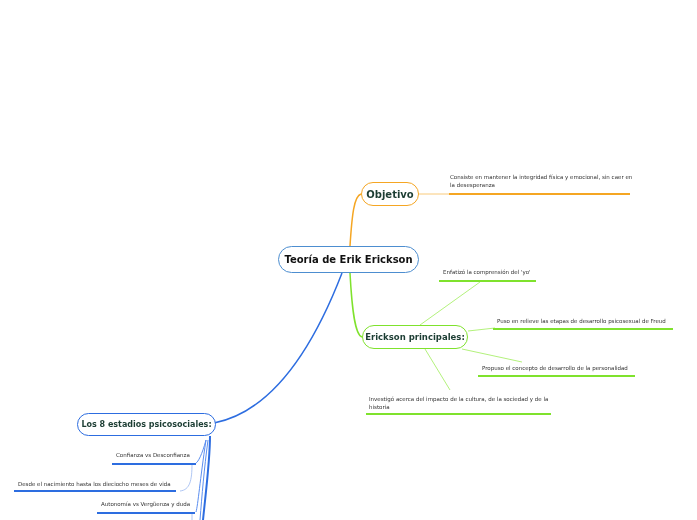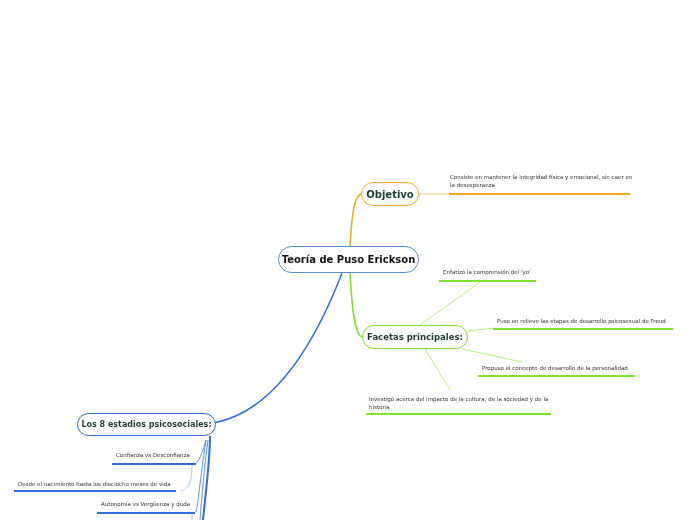--- a/index.html
+++ b/index.html
@@ -74,33 +74,33 @@
   <path d="M210 436 C210 460 206 490 203 520" stroke="#2d6de0" stroke-width="2" fill="none"></path>
   <path d="M208 440 C204 470 202 495 200 520" stroke="#5b8ef0" stroke-width="1" fill="none"></path>
   <path d="M206 440 C202 455 198 462 196 463" stroke="#5b8ef0" stroke-width="1" fill="none"></path>
   <path d="M206 440 C200 480 198 505 196 512" stroke="#5b8ef0" stroke-width="1" fill="none"></path>
 
   <path d="M192 464 C192 480 190 490 180 491" stroke="#9ab8f0" stroke-width="0.8" fill="none"></path>
   <path d="M192 514 L192 520" stroke="#9ab8f0" stroke-width="0.8" fill="none"></path>
 </svg>
 
 <div class="topic central">
-  <span>Teoría de Puso Erickson</span>
+  <span>Teoría de Erik Erickson</span>
 </div>
 
 <div class="topic objetivo">
   <span>Objetivo</span>
 </div>
 <div class="leaf" style="left:450px; top:174px; width:185px;">
   <span>Consiste en mantener la integridad física y emocional, sin caer en la desesperanza</span>
 </div>
 <div class="uline" style="left:449px; top:193px; width:181px; background:#f5a623;"></div>
 
 <div class="topic facetas">
-  <span>Facetas principales:</span>
+  <span>Erickson principales:</span>
 </div>
 
 <div class="leaf" style="left:443px; top:269px; width:120px;">
   <span>Enfatizó la comprensión del 'yo'</span>
 </div>
 <div class="uline" style="left:439px; top:280px; width:97px; background:#7fe22d;"></div>
 
 <div class="leaf" style="left:497px; top:318px; width:190px;">
   <span>Puso en relieve las etapas de desarrollo psicosexual de Freud</span>
 </div>

